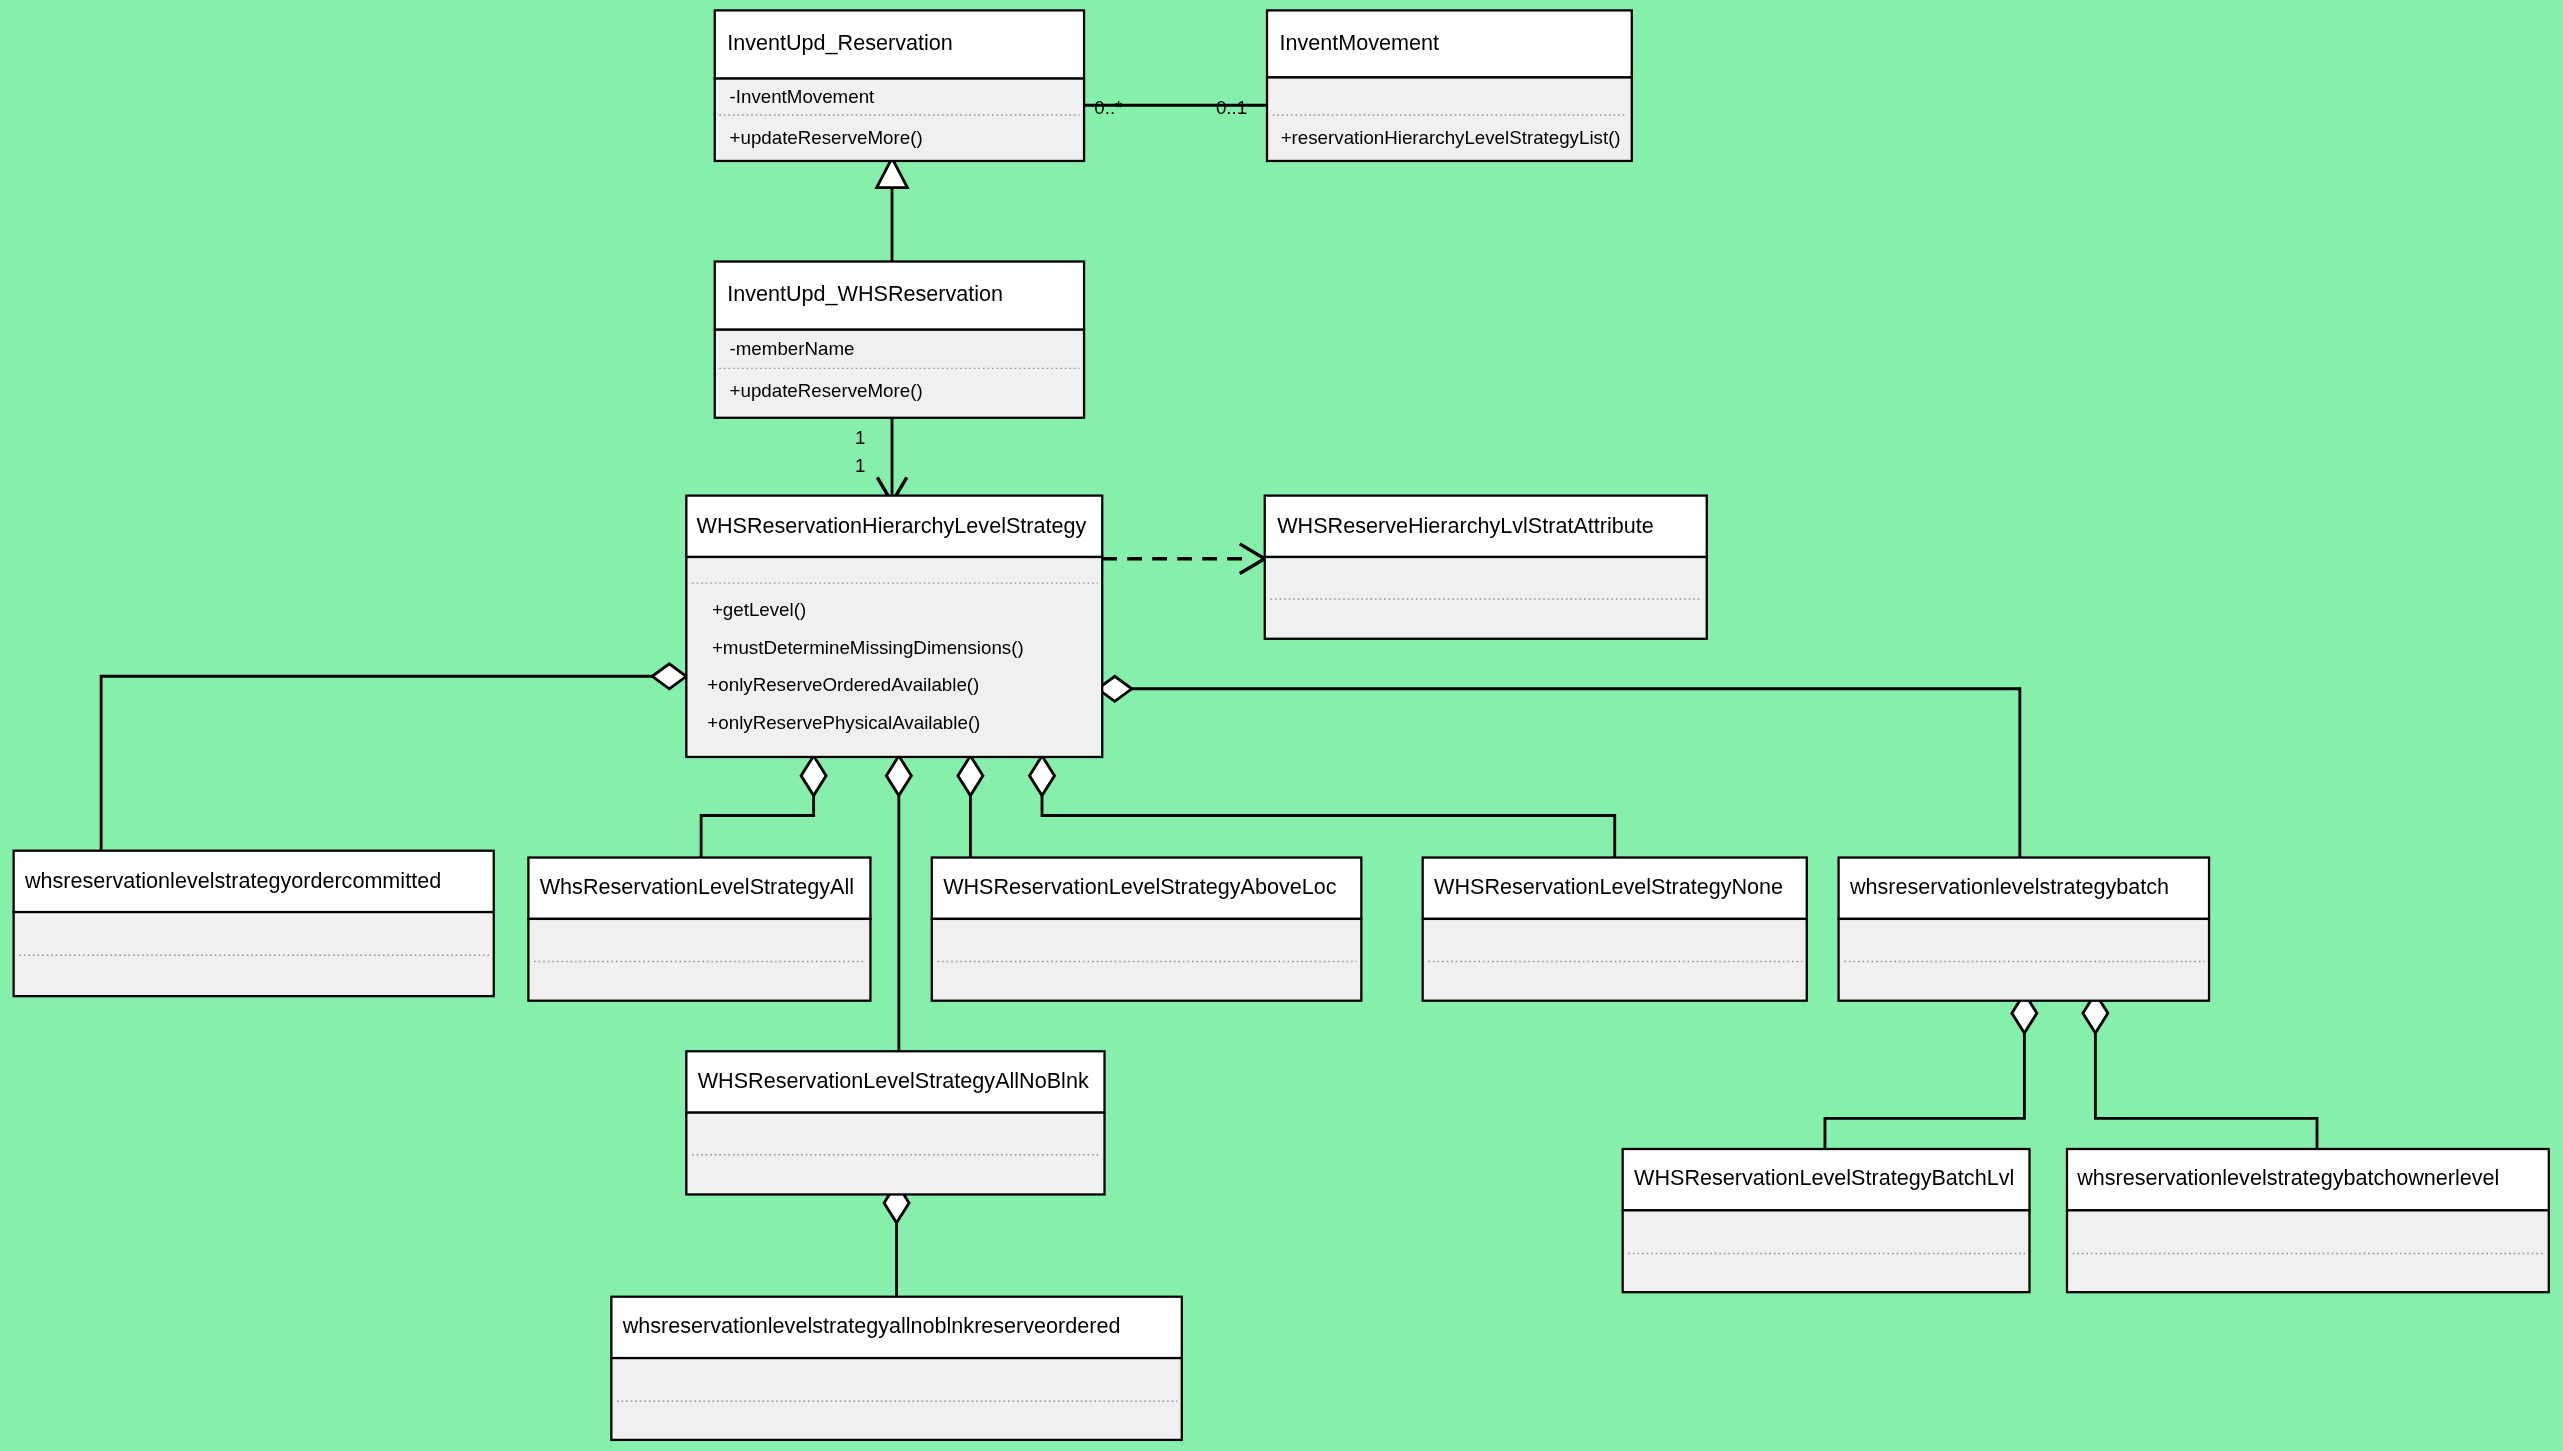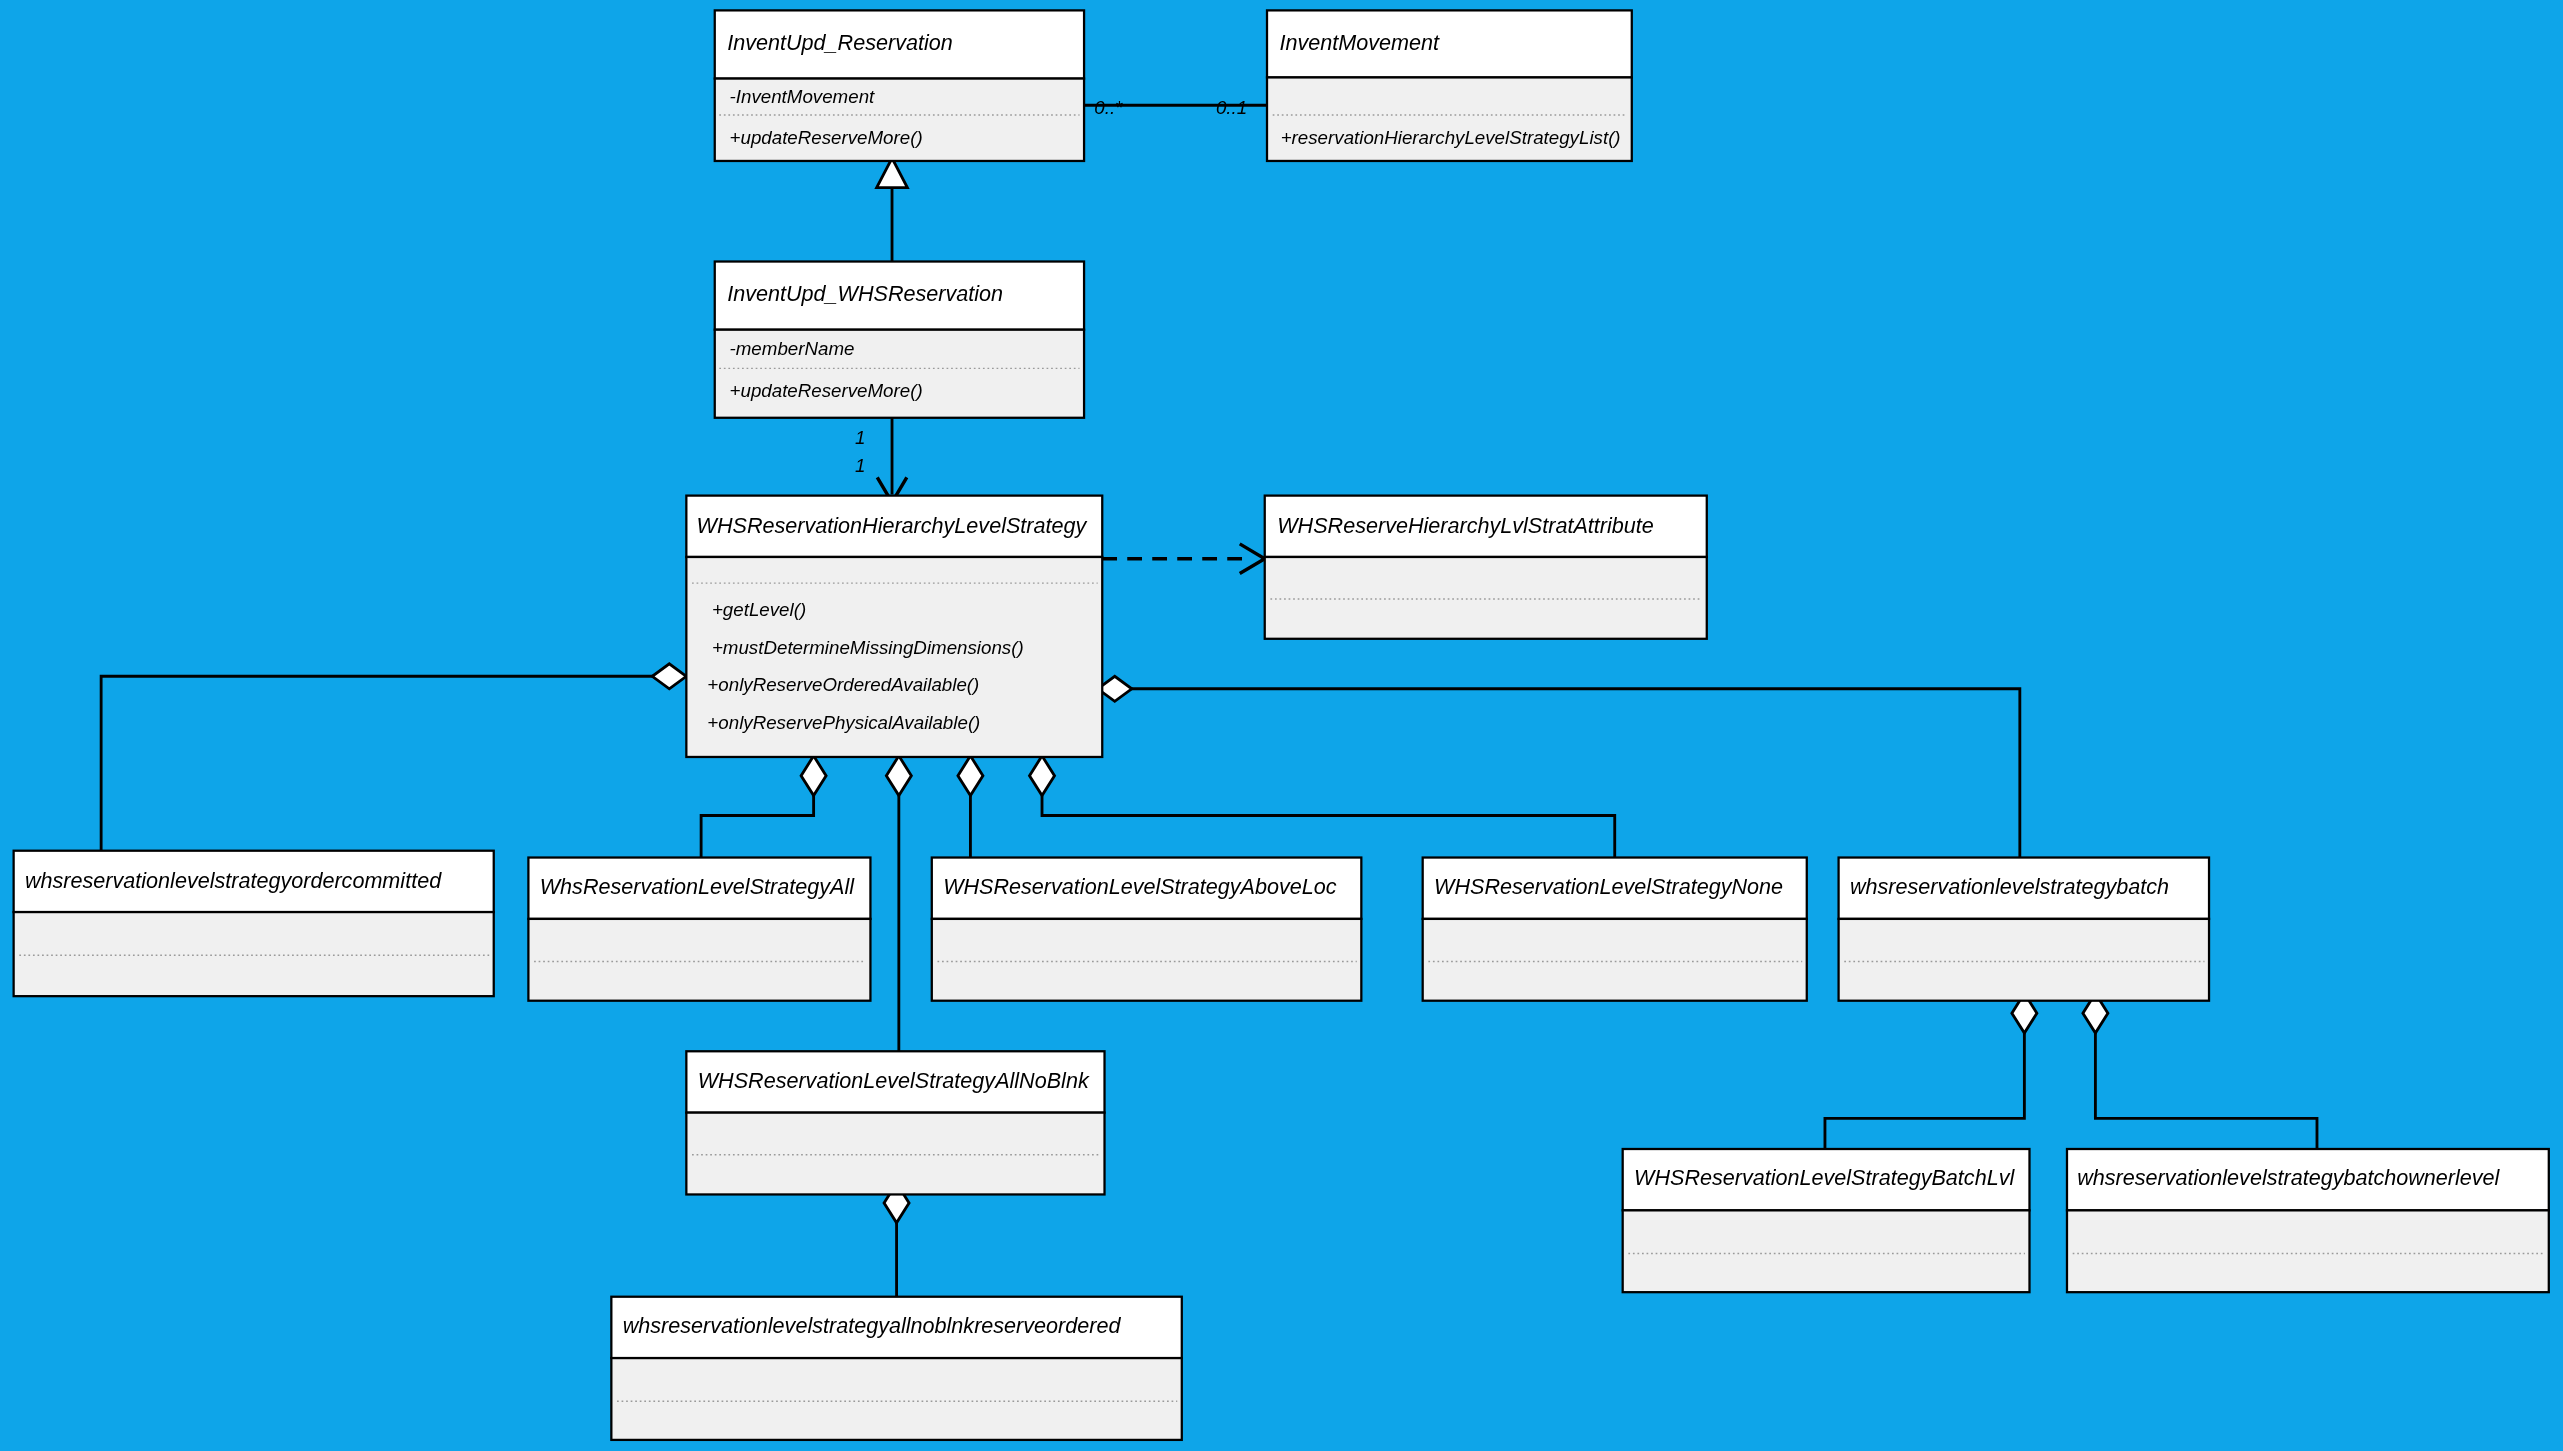--- a/index.html
+++ b/index.html
@@ -11,22 +11,21 @@
   body {
     width: 2563px;
     height: 1452px;
     font-family: "Liberation Sans", sans-serif;
     overflow: hidden;
   }
   #diagram-root {
     position: relative;
     width: 2563px;
     height: 1452px;
-    background: #0ea5e9;
-    font-style: italic;
+    background: #86efac;
   }
   svg#uml-canvas {
     display: block;
     width: 2563px;
     height: 1452px;
   }
   .cls-box-outline {
     fill: #ffffff;
     stroke: #000000;
     stroke-width: 4;

